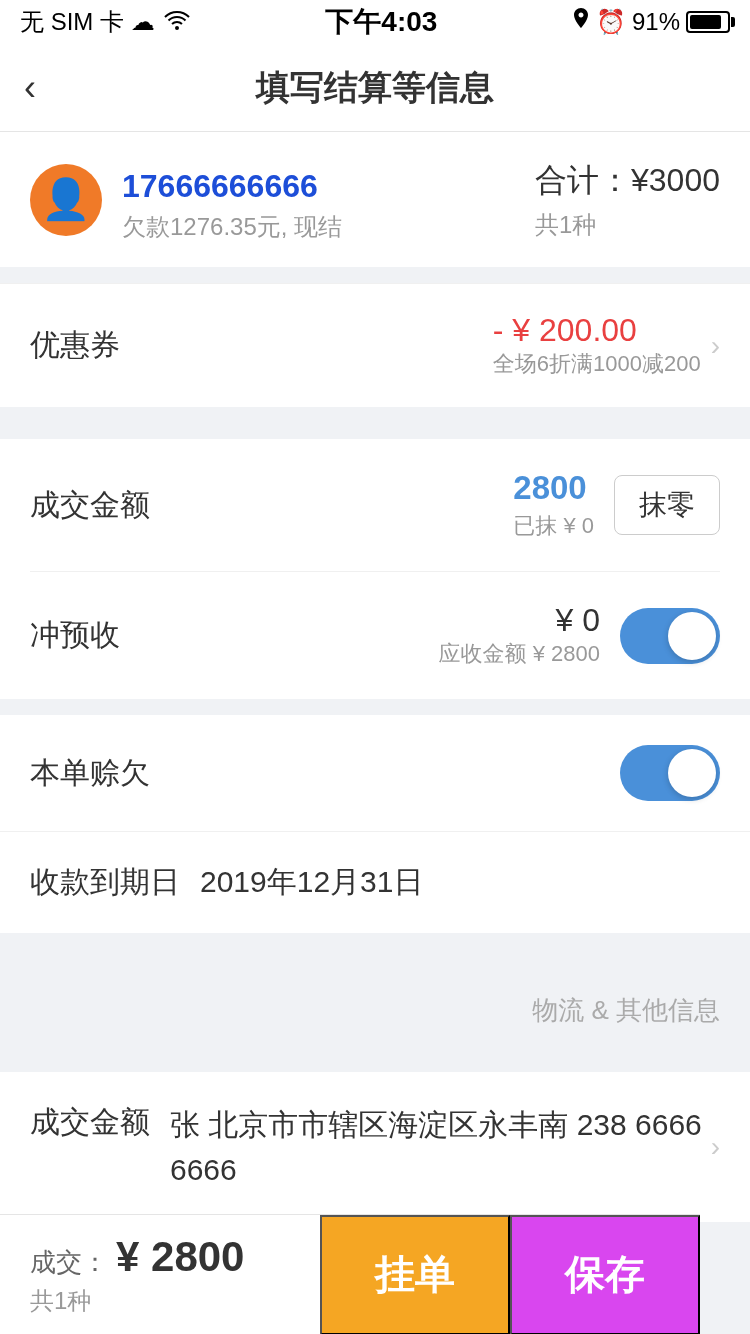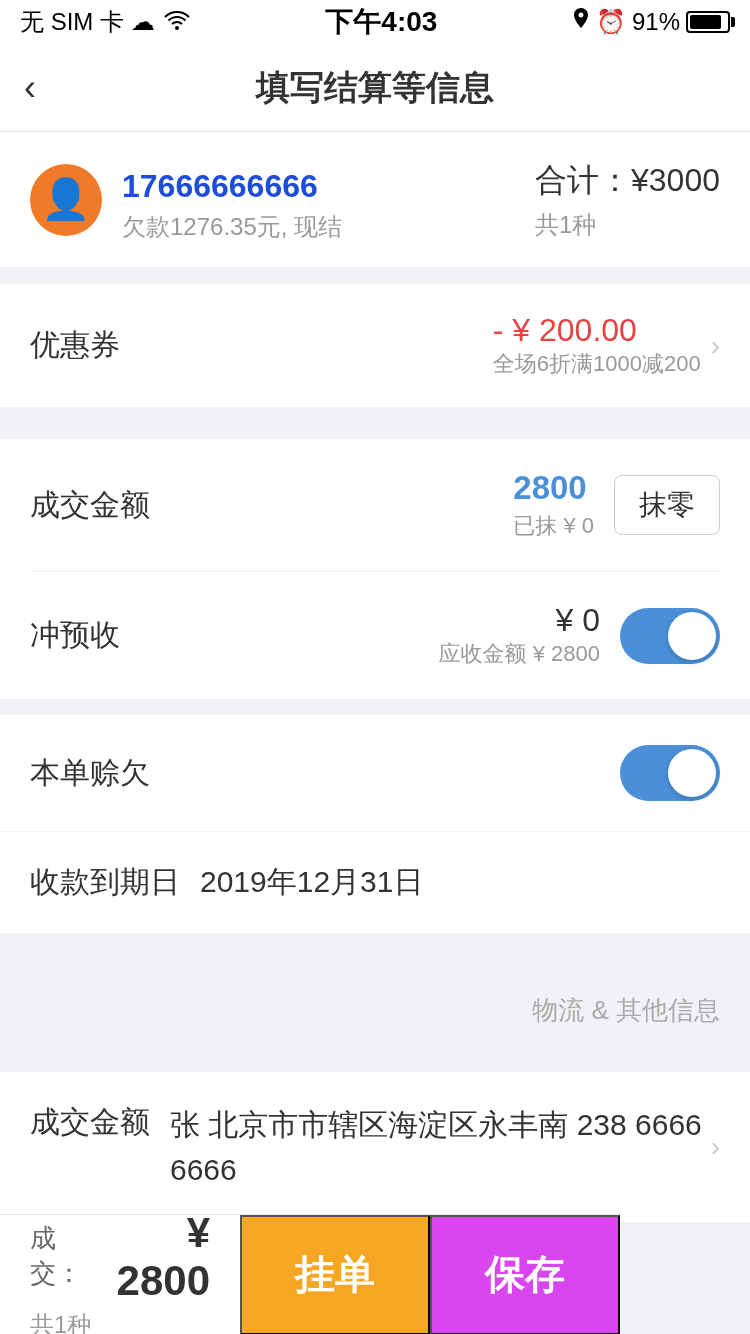--- a/index.html
+++ b/index.html
@@ -188,21 +188,21 @@
     .address-chevron { font-size: 28px; color: #ccc; align-self: center; }
 
     
     .bottom-space { height: 200px; background: #f0f2f5; }
 
     
     .footer {
       position: fixed;
       bottom: 0;
       left: 0;
-      width: 620px;
+      width: 700px;
       height: 120px;
       background: #fff;
       display: flex;
       align-items: center;
       border-top: 1px solid #e5e5e5;
     }
     .footer-info {
       flex: 1;
       padding: 0 30px;
     }

